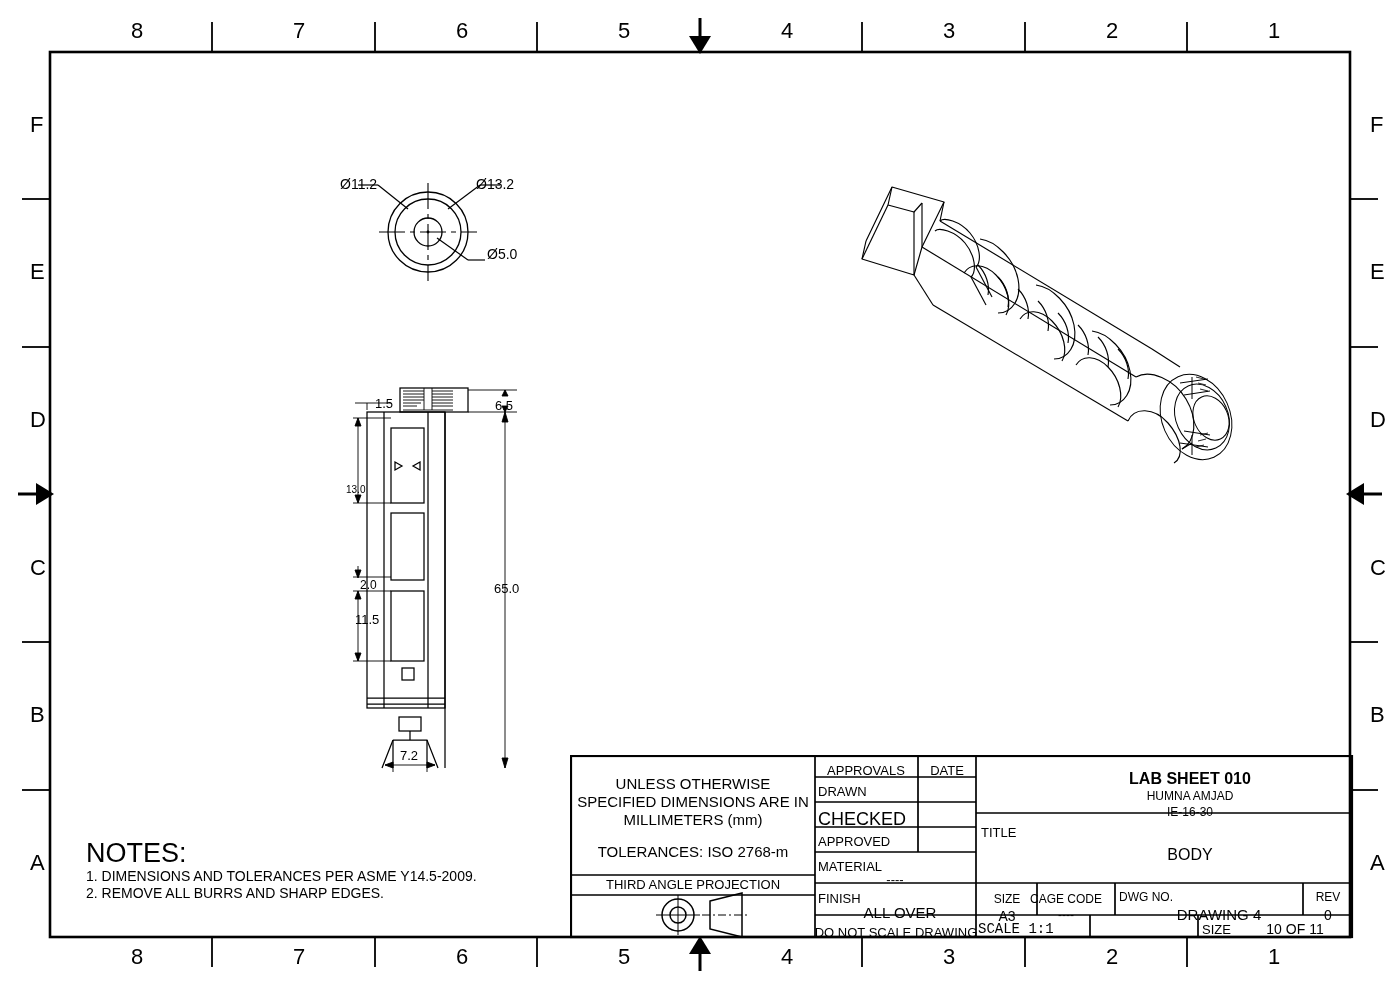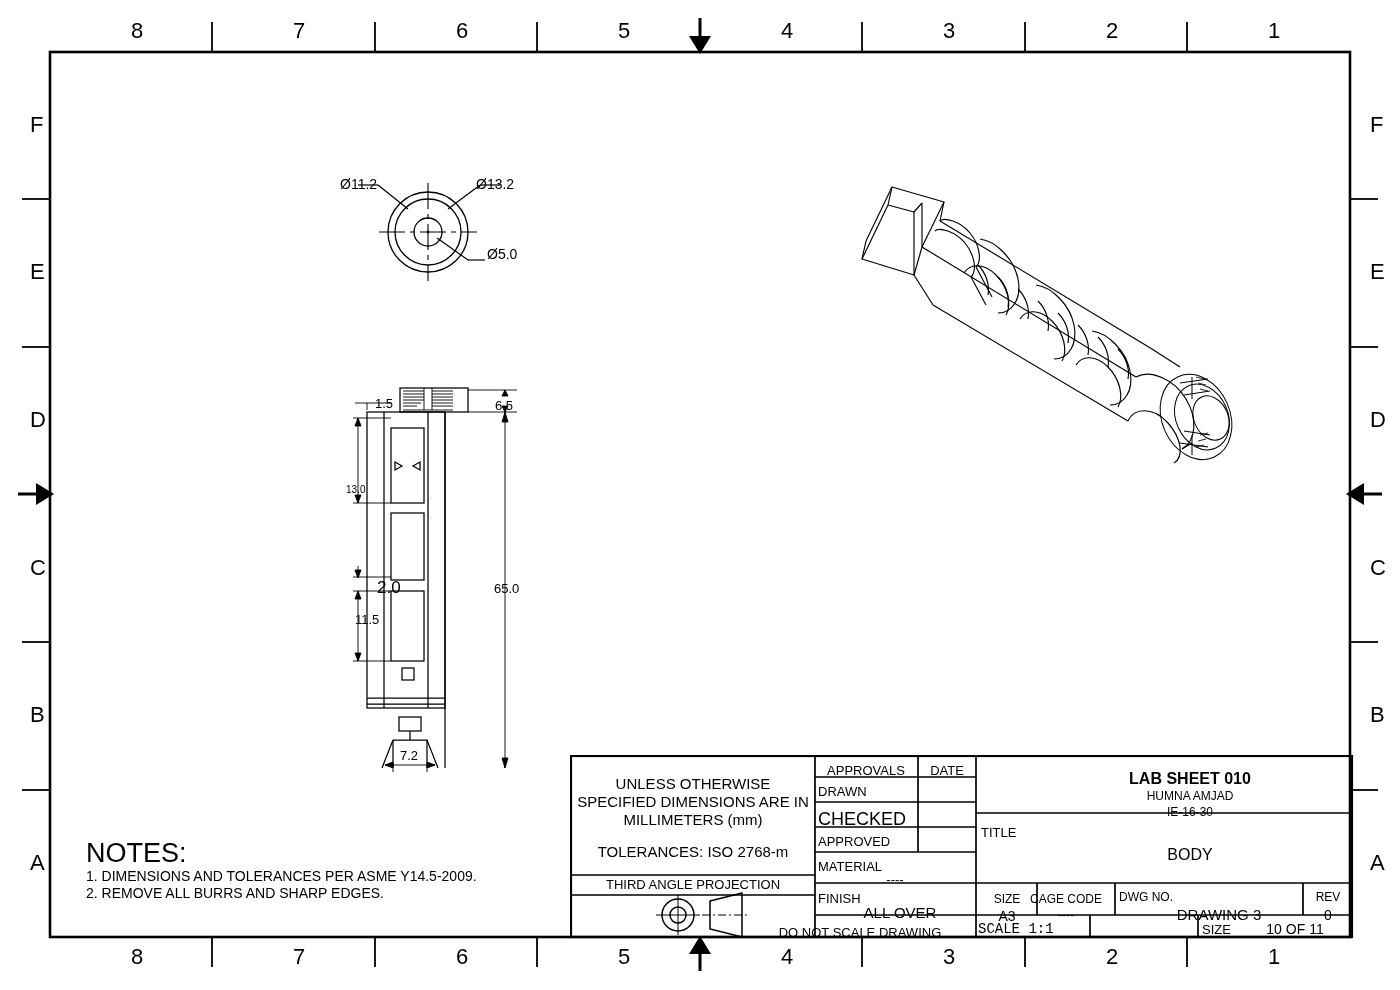--- a/index.html
+++ b/index.html
@@ -219,21 +219,21 @@
     <line x1="48" y1="388" x2="48" y2="392"></line>
     <line x1="82" y1="388" x2="82" y2="392"></line>
     <line x1="40" y1="385" x2="90" y2="385"></line>
     <polygon points="48,382 48,388 40,385" fill="#000"></polygon>
     <polygon points="82,382 82,388 90,385" fill="#000"></polygon>
   </g>
 </svg>
 <div class="nt" style="left:375px;top:396px;font-size:13px;">1.5</div>
 <div class="nt" style="left:495px;top:398px;font-size:13px;">6.5</div>
 <div class="nt" style="left:346px;top:464px;font-size:10px;margin-top:20px;">13.0</div>
-<div class="nt" style="left:377px;top:578px;font-size:17px;">2.0</div>
+<div class="nt" style="left:360px;top:578px;font-size:12px;">2.0</div>
 <div class="nt" style="left:355px;top:612px;font-size:13px;">11.5</div>
 <div class="nt" style="left:494px;top:581px;font-size:13px;">65.0</div>
 <div class="nt" style="left:400px;top:748px;font-size:13px;">7.2</div>
 
 <svg width="440" height="310" style="position:absolute;left:840px;top:155px;">
   <g stroke="#000" fill="none" stroke-width="1.15" stroke-linejoin="round">
 
     <path d="M26,86 L52,32 L104,47 L82,92"></path>
     <path d="M26,86 L22,104 L74,120 L82,92"></path>
     <path d="M52,32 L48,50 L74,57 L82,48"></path>
@@ -352,33 +352,33 @@
 
 <div class="tbtext ctr" style="left:866px;top:763px;font-size:13px;">APPROVALS</div>
 <div class="tbtext ctr" style="left:947px;top:763px;font-size:13px;">DATE</div>
 <div class="tbtext" style="left:818px;top:784px;font-size:13px;">DRAWN</div>
 <div class="tbtext" style="left:818px;top:809px;font-size:18px;">CHECKED</div>
 <div class="tbtext" style="left:818px;top:834px;font-size:13px;">APPROVED</div>
 <div class="tbtext" style="left:818px;top:859px;font-size:13px;">MATERIAL</div>
 <div class="tbtext ctr" style="left:895px;top:872px;font-size:13px;">----</div>
 <div class="tbtext" style="left:818px;top:891px;font-size:13px;">FINISH</div>
 <div class="tbtext ctr" style="left:900px;top:904px;font-size:15px;">ALL OVER</div>
-<div class="tbtext ctr" style="left:860px;top:925px;font-size:13px;">DO NOT SCALE DRAWING</div>
+<div class="tbtext ctr" style="left:896px;top:925px;font-size:13px;">DO NOT SCALE DRAWING</div>
 
 <div class="tbtext ctr" style="left:1190px;top:770px;font-size:16px;font-weight:bold;">LAB SHEET 010</div>
 <div class="tbtext ctr" style="left:1190px;top:789px;font-size:12px;">HUMNA AMJAD</div>
 <div class="tbtext ctr" style="left:1190px;top:805px;font-size:12px;">IE-16-30</div>
 <div class="tbtext" style="left:981px;top:825px;font-size:13px;">TITLE</div>
 <div class="tbtext ctr" style="left:1190px;top:846px;font-size:16px;">BODY</div>
 
 <div class="tbtext ctr" style="left:1007px;top:892px;font-size:12px;">SIZE</div>
 <div class="tbtext ctr" style="left:1007px;top:908px;font-size:14px;">A3</div>
 <div class="tbtext ctr" style="left:1066px;top:892px;font-size:12px;">CAGE CODE</div>
 <div class="tbtext ctr" style="left:1066px;top:908px;font-size:12px;">----</div>
 <div class="tbtext" style="left:1119px;top:890px;font-size:12px;">DWG NO.</div>
-<div class="tbtext ctr" style="left:1219px;top:906px;font-size:15px;">DRAWING 3</div>
+<div class="tbtext ctr" style="left:1219px;top:906px;font-size:15px;">DRAWING 4</div>
 <div class="tbtext ctr" style="left:1328px;top:890px;font-size:12px;">REV</div>
 <div class="tbtext ctr" style="left:1328px;top:907px;font-size:14px;">0</div>
 <div class="tbtext" style="left:978px;top:921px;font-size:14px;font-family:Liberation Mono, monospace;">SCALE 1:1</div>
 <div class="tbtext" style="left:1202px;top:922px;font-size:13px;">SIZE</div>
 <div class="tbtext ctr" style="left:1295px;top:921px;font-size:14px;">10 OF 11</div>
 
 </div>
 
 </body></html>

